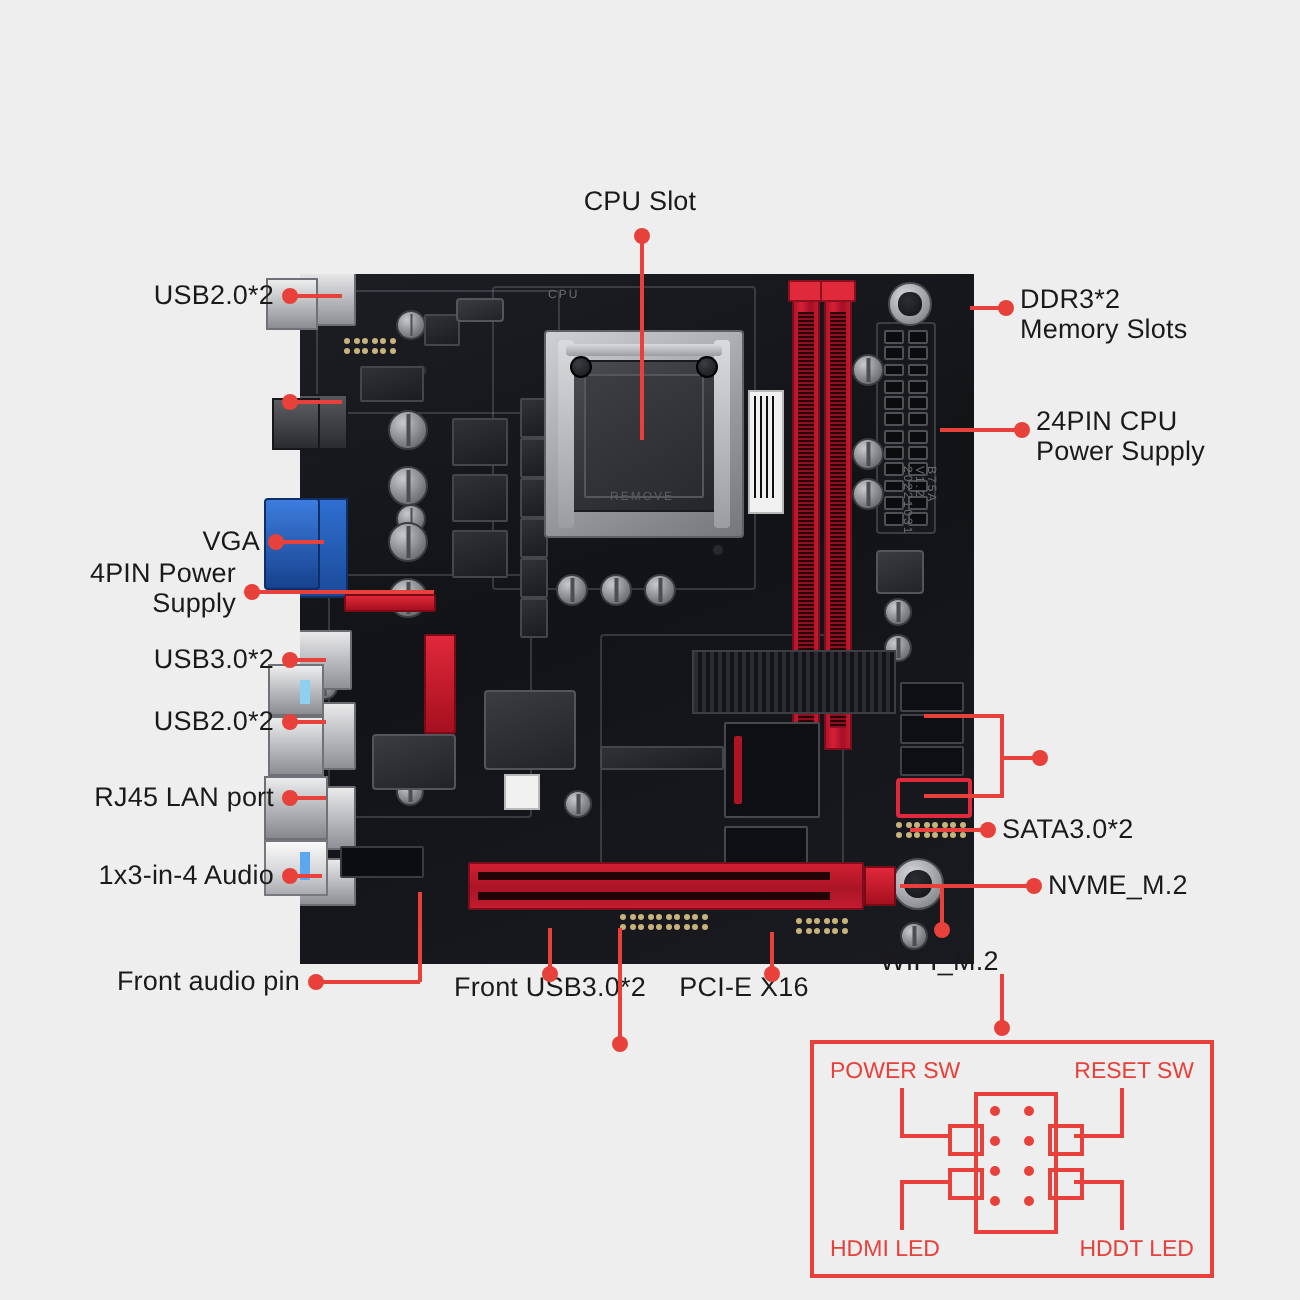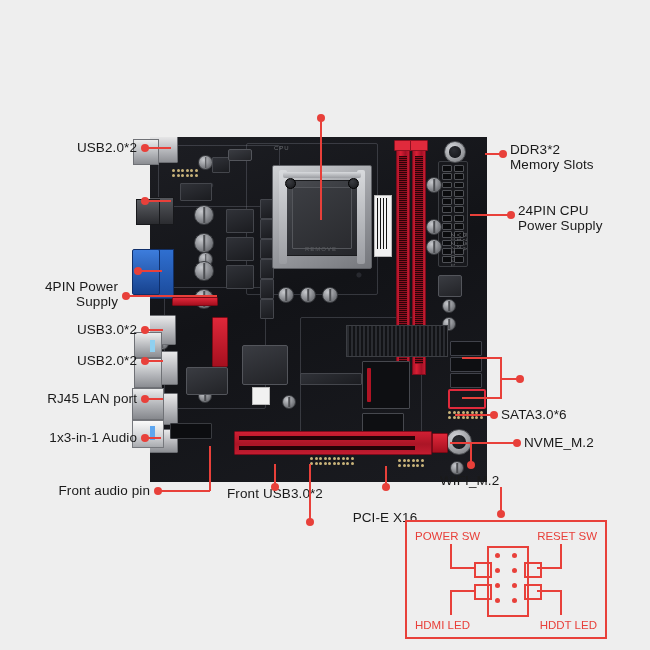--- a/index.html
+++ b/index.html
@@ -348,51 +348,53 @@
   <div style="position:absolute;left:133px;top:139px;width:24px;height:24px;background:linear-gradient(180deg,#eceded,#b6b8bc 55%,#8b8d92);border:1px solid #6f7176;"></div>
   <div style="position:absolute;left:136px;top:199px;width:22px;height:24px;background:linear-gradient(180deg,#5c5e63,#2a2b2f);border:1px solid #17181b;"></div>
   <div style="position:absolute;left:132px;top:249px;width:26px;height:44px;background:linear-gradient(180deg,#3d7ddd,#17428e);border:1px solid #0f2f6b;border-radius:2px;"></div>
   <div style="position:absolute;left:134px;top:332px;width:26px;height:24px;background:linear-gradient(180deg,#eceded,#b6b8bc 55%,#8b8d92);border:1px solid #6f7176;"></div>
   <div style="position:absolute;left:134px;top:358px;width:26px;height:28px;background:linear-gradient(180deg,#eceded,#b6b8bc 55%,#8b8d92);border:1px solid #6f7176;"></div>
   <div style="position:absolute;left:132px;top:388px;width:30px;height:30px;background:linear-gradient(180deg,#eceded,#b0b2b6 55%,#86888d);border:1px solid #6f7176;"></div>
   <div style="position:absolute;left:132px;top:420px;width:30px;height:26px;background:linear-gradient(180deg,#fafafa,#d2d3d6 60%,#a9abaf);border:1px solid #76787d;"></div>
   <div style="position:absolute;left:150px;top:426px;width:5px;height:14px;background:#5da6f0;"></div>
   <div style="position:absolute;left:150px;top:340px;width:5px;height:12px;background:#8fd0f0;"></div>
 
+  <div class="lbl c" style="left:240px;top:93px;width:160px;">CPU Slot</div>
   <div class="dot" style="left:317px;top:114px;"></div>
   <div class="ln v" style="left:320px;top:120px;height:100px;"></div>
 
   <div class="lbl r" style="left:0px;top:140px;width:137px;">USB2.0*2</div>
   <div class="dot" style="left:141px;top:144px;"></div>
   <div class="ln h" style="left:147px;top:147px;width:24px;"></div>
 
   <div class="dot" style="left:141px;top:197px;"></div>
   <div class="ln h" style="left:147px;top:200px;width:24px;"></div>
 
+  <div class="lbl r" style="left:0px;top:263px;width:130px;">VGA</div>
   <div class="dot" style="left:134px;top:267px;"></div>
   <div class="ln h" style="left:140px;top:270px;width:22px;"></div>
 
   <div class="lbl r" style="left:0px;top:279px;width:118px;">4PIN Power
 Supply</div>
   <div class="dot" style="left:122px;top:292px;"></div>
   <div class="ln h" style="left:128px;top:295px;width:89px;"></div>
 
   <div class="lbl r" style="left:0px;top:322px;width:137px;">USB3.0*2</div>
   <div class="dot" style="left:141px;top:326px;"></div>
   <div class="ln h" style="left:147px;top:329px;width:16px;"></div>
 
   <div class="lbl r" style="left:0px;top:353px;width:137px;">USB2.0*2</div>
   <div class="dot" style="left:141px;top:357px;"></div>
   <div class="ln h" style="left:147px;top:360px;width:16px;"></div>
 
   <div class="lbl r" style="left:0px;top:391px;width:137px;">RJ45 LAN port</div>
   <div class="dot" style="left:141px;top:395px;"></div>
   <div class="ln h" style="left:147px;top:398px;width:16px;"></div>
 
-  <div class="lbl r" style="left:0px;top:430px;width:137px;">1x3-in-1 Audio</div>
+  <div class="lbl r" style="left:0px;top:430px;width:137px;">1x3-in-4 Audio</div>
   <div class="dot" style="left:141px;top:434px;"></div>
   <div class="ln h" style="left:147px;top:437px;width:14px;"></div>
 
   <div class="lbl r" style="left:0px;top:483px;width:150px;">Front audio pin</div>
   <div class="dot" style="left:154px;top:487px;"></div>
   <div class="ln h" style="left:160px;top:490px;width:50px;"></div>
   <div class="ln v" style="left:209px;top:446px;height:45px;"></div>
 
   <div class="lbl" style="left:510px;top:142px;width:135px;">DDR3*2
 Memory Slots</div>
@@ -403,40 +405,40 @@
 Power Supply</div>
   <div class="dot" style="left:507px;top:211px;"></div>
   <div class="ln h" style="left:470px;top:214px;width:39px;"></div>
 
   <div class="dot" style="left:516px;top:375px;"></div>
   <div class="ln h" style="left:500px;top:378px;width:18px;"></div>
   <div class="ln v" style="left:500px;top:357px;height:42px;"></div>
   <div class="ln h" style="left:462px;top:357px;width:40px;"></div>
   <div class="ln h" style="left:462px;top:397px;width:40px;"></div>
 
-  <div class="lbl" style="left:501px;top:407px;width:120px;">SATA3.0*6</div>
+  <div class="lbl" style="left:501px;top:407px;width:120px;">SATA3.0*2</div>
   <div class="dot" style="left:490px;top:411px;"></div>
   <div class="ln h" style="left:455px;top:414px;width:37px;"></div>
 
   <div class="lbl" style="left:524px;top:435px;width:120px;">NVME_M.2</div>
   <div class="dot" style="left:513px;top:439px;"></div>
   <div class="ln h" style="left:450px;top:442px;width:65px;"></div>
 
   <div class="lbl" style="left:440px;top:473px;width:80px;">WIFI_M.2</div>
   <div class="dot" style="left:467px;top:461px;"></div>
   <div class="ln v" style="left:470px;top:442px;height:22px;"></div>
 
   <div class="lbl c" style="left:190px;top:486px;width:170px;">Front USB3.0*2</div>
   <div class="dot" style="left:271px;top:483px;"></div>
   <div class="ln v" style="left:274px;top:464px;height:22px;"></div>
 
   <div class="dot" style="left:306px;top:518px;"></div>
   <div class="ln v" style="left:309px;top:464px;height:56px;"></div>
 
-  <div class="lbl c" style="left:320px;top:486px;width:130px;margin-top:24px;">PCI-E X16</div>
+  <div class="lbl c" style="left:307px;top:486px;width:130px;">PCI-E X16</div>
   <div class="dot" style="left:382px;top:483px;"></div>
   <div class="ln v" style="left:385px;top:466px;height:20px;"></div>
 
   <div class="dot" style="left:497px;top:510px;"></div>
   <div class="ln v" style="left:500px;top:487px;height:26px;"></div>
 
   <div class="fp-box">
     <div class="fp-lbl" style="left:8px;top:8px;">POWER SW</div>
     <div class="fp-lbl" style="right:8px;top:8px;">RESET SW</div>
     <div class="fp-lbl" style="left:8px;bottom:6px;">HDMI LED</div>

